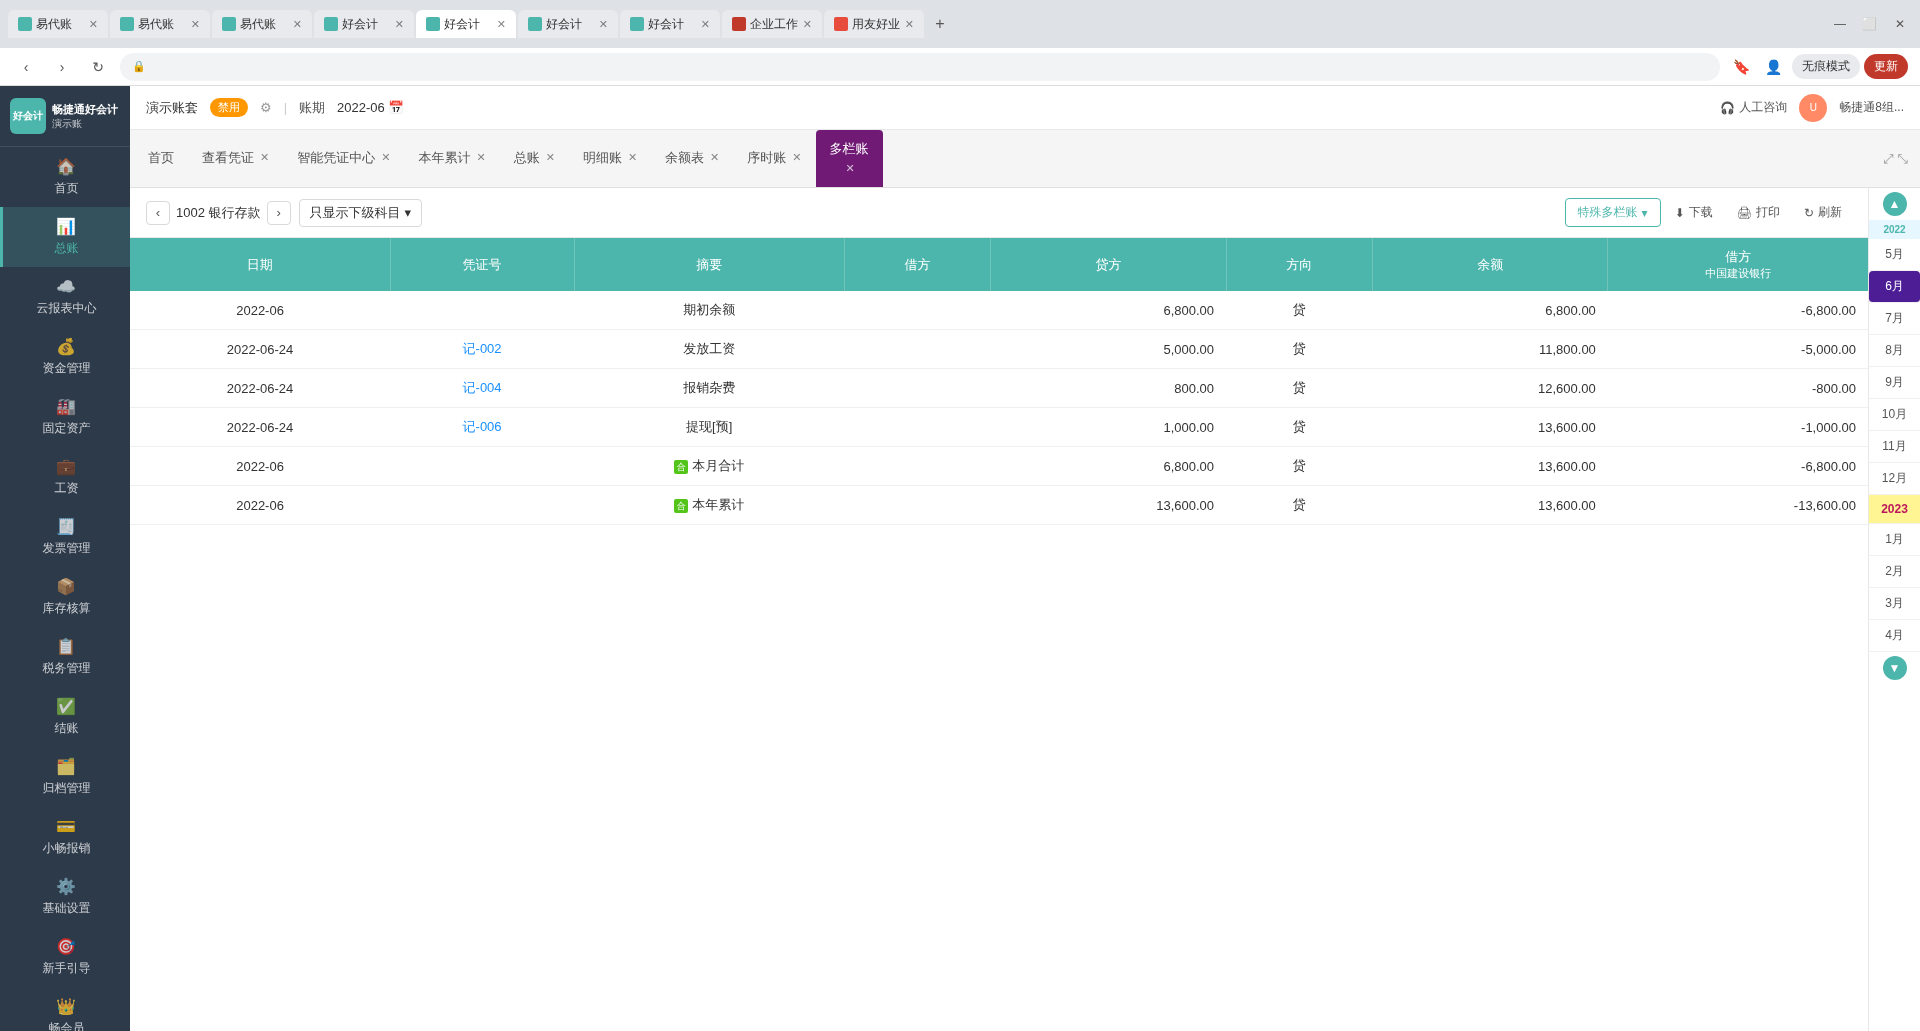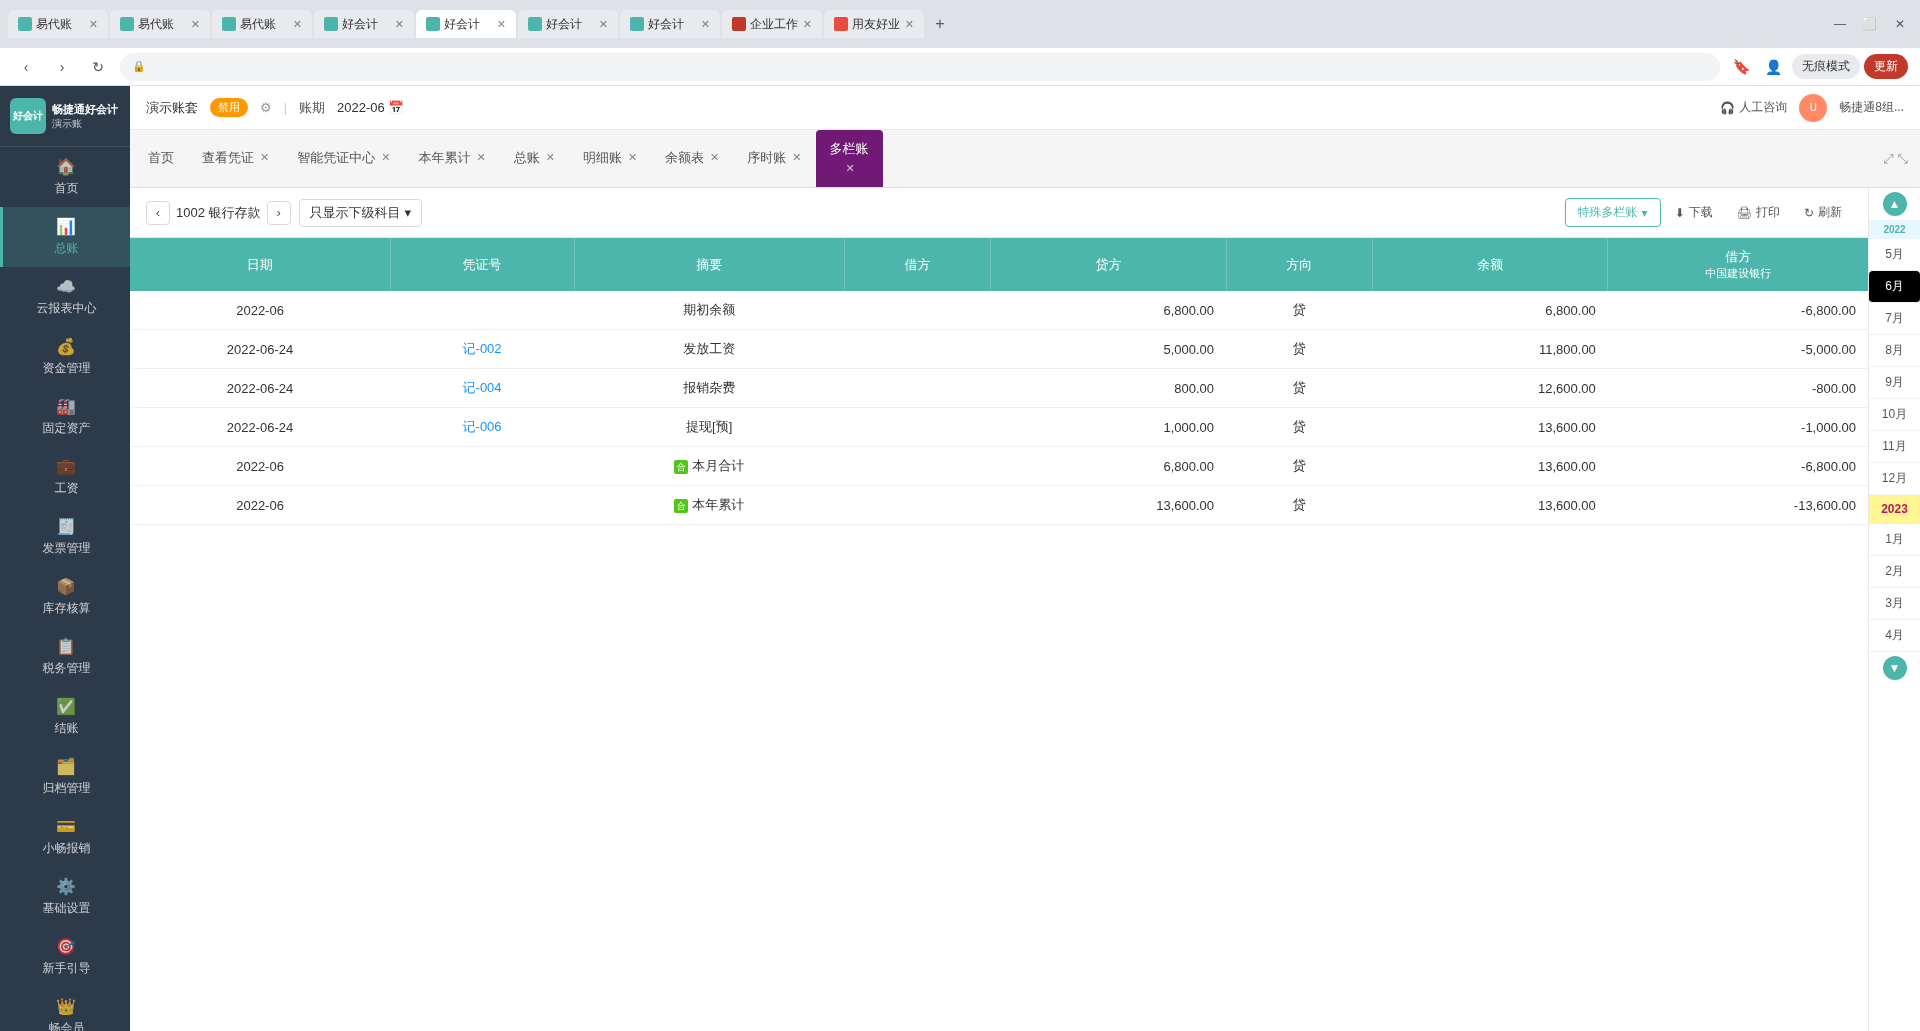--- a/index.html
+++ b/index.html
@@ -78,21 +78,21 @@
     .ledger-table tbody tr { border-bottom: 1px solid #f0f0f0; }
     .ledger-table tbody td { padding: 10px 12px; text-align: center; font-size: 13px; color: #333; }
     .ledger-table tbody td.text-right { text-align: right; }
     .ledger-table tbody td.link { color: #1890ff; cursor: pointer; }
     .summary-icon { display: inline-block; width: 14px; height: 14px; background: #52c41a; color: #fff; font-size: 9px; border-radius: 2px; margin-right: 4px; line-height: 14px; text-align: center; }
 
     
     .side-calendar { width: 52px; background: #fff; border-left: 1px solid #e8e8e8; display: flex; flex-direction: column; overflow-y: auto; }
     .cal-year { font-size: 10px; color: #4db6ac; text-align: center; padding: 4px 2px; background: #e6f7ff; font-weight: bold; }
     .cal-month { display: flex; align-items: center; justify-content: center; padding: 7px 4px; font-size: 12px; color: #555; cursor: pointer; border-bottom: 1px solid #f0f0f0; }
-    .cal-month.active { background: #000000; color: #fff; border-radius: 4px; }
+    .cal-month.active { background: #4c1d95; color: #fff; border-radius: 4px; }
     .cal-month.year-2023 { color: #ff9800; font-weight: bold; }
     .cal-up, .cal-down { display: flex; align-items: center; justify-content: center; padding: 4px; cursor: pointer; color: #999; }
     .cal-arrow-circle { width: 24px; height: 24px; background: #4db6ac; border-radius: 50%; display: flex; align-items: center; justify-content: center; color: #fff; font-size: 12px; }
 
     
     .content-area::-webkit-scrollbar { width: 8px; }
     .content-area::-webkit-scrollbar-track { background: #f1f1f1; }
     .content-area::-webkit-scrollbar-thumb { background: #ccc; border-radius: 4px; }
     .bottom-scroll { height: 12px; background: #f0f0f0; border-top: 1px solid #e0e0e0; }
   </style>

